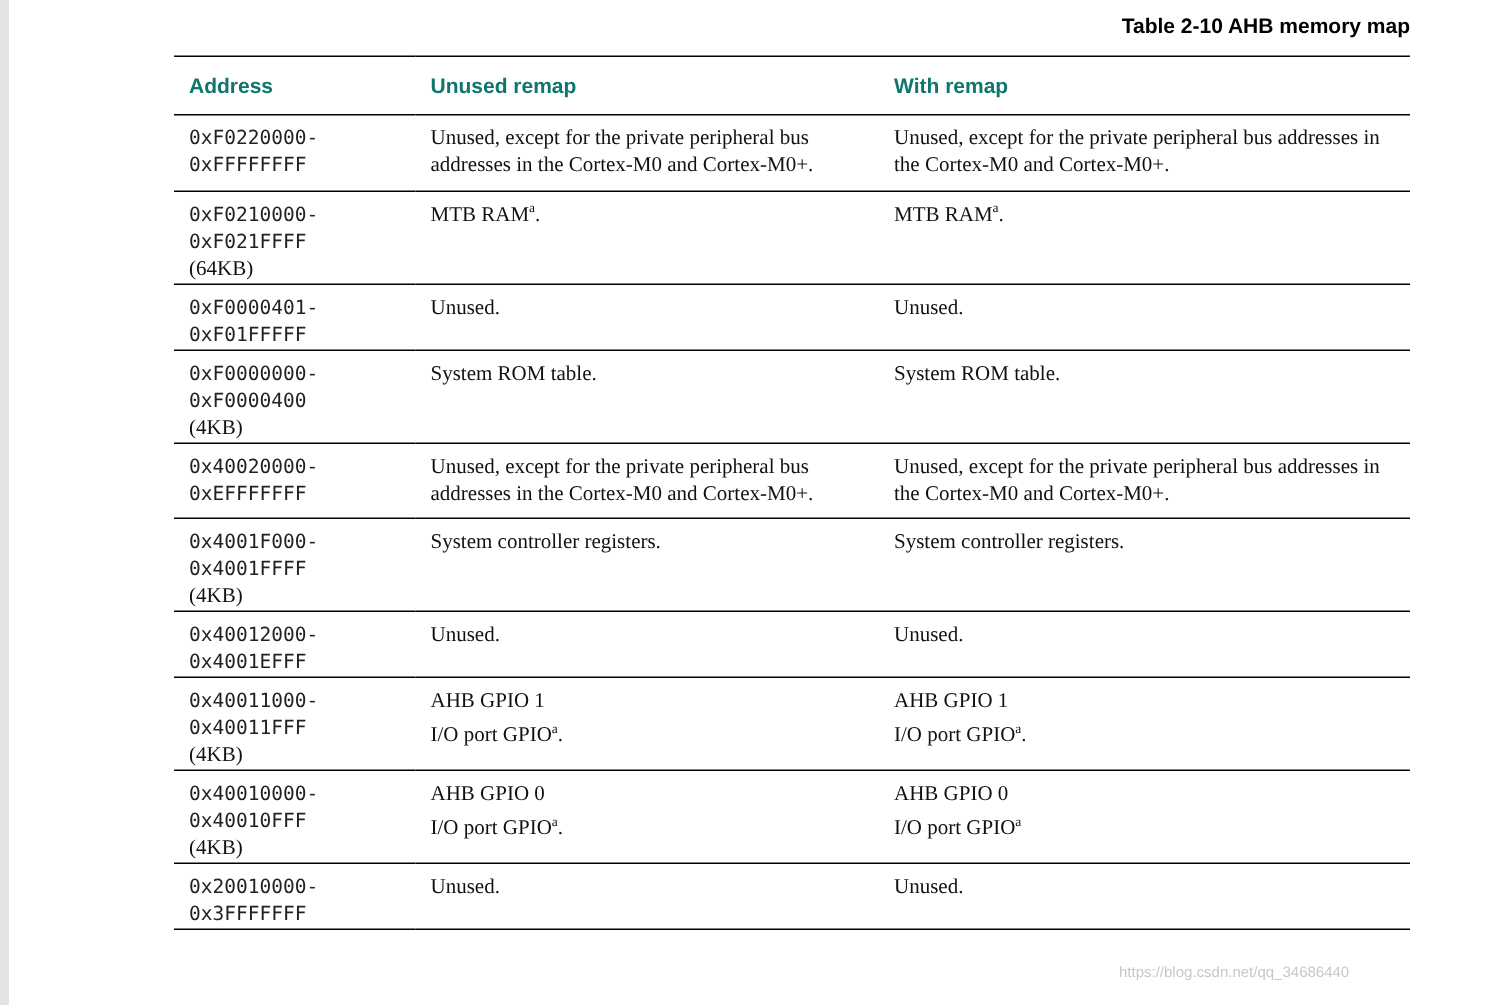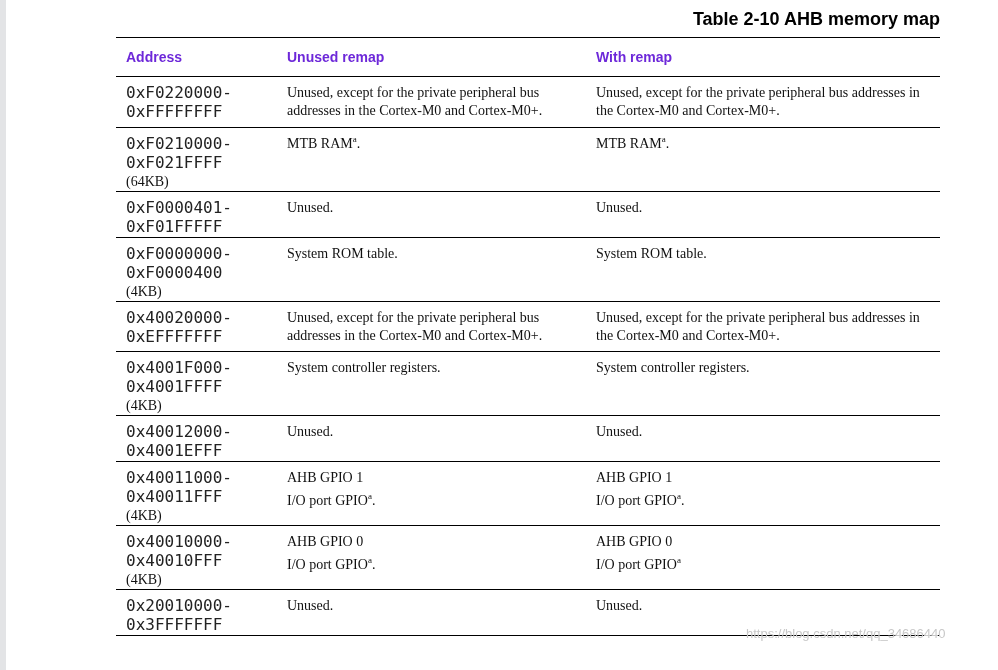--- a/index.html
+++ b/index.html
@@ -1,28 +1,28 @@
 <!DOCTYPE html>
 <html><head>
 <meta charset="utf-8">
 <style>
   html, body { margin:0; padding:0; }
   body { width:998px; height:670px; background:#ffffff; position:relative; overflow:hidden; }
   .leftbar { position:absolute; left:0; top:0; width:6px; height:670px; background:#e3e4e6; }
-  .title { position:absolute; right:58px; top:9px; font-family:"Liberation Sans", sans-serif; font-weight:bold; font-size:18px; color:#000; }
+  .title { position:absolute; right:58px; top:9px; font-family:"Liberation Sans", sans-serif; font-weight:bold; font-size:14px; color:#000; }
   table { position:absolute; left:116px; top:37px; width:824px; border-collapse:collapse; }
   td, th { border-top:1.3px solid #000; border-bottom:1.3px solid #000; vertical-align:top; text-align:left; padding:0; }
-  th { font-family:"Liberation Sans", sans-serif; font-weight:bold; font-size:14px; color:#6d28d9; height:38px; vertical-align:middle; padding-left:10px; }
+  th { font-family:"Liberation Sans", sans-serif; font-weight:bold; font-size:14px; color:#0f766e; height:38px; vertical-align:middle; padding-left:10px; }
   td { font-family:"Liberation Serif", serif; font-size:14px; color:#111; line-height:18px; padding-top:7px; padding-left:10px; }
   td.addr { width:151px; }
   td.wo { width:299px; }
-  .mono { font-family:"DejaVu Sans Mono", monospace; font-size:16px; color:#222; }
+  .mono { font-family:"DejaVu Sans Mono", monospace; font-size:13px; color:#222; }
   sup { font-size:9px; vertical-align:super; line-height:0; }
   .line2 { margin-top:5px; }
-  .watermark { position:absolute; left:746px; top:626px; font-family:"Liberation Sans", sans-serif; font-size:13px; color:#c8c8c8; }
+  .watermark { position:absolute; left:746px; top:643px; font-family:"Liberation Sans", sans-serif; font-size:10px; color:#c8c8c8; }
 </style>
 </head>
 <body>
 
 <div class="leftbar"></div>
 <div class="title">Table 2-10 AHB memory map</div>
 
 <table>
   <thead>
     <tr>

